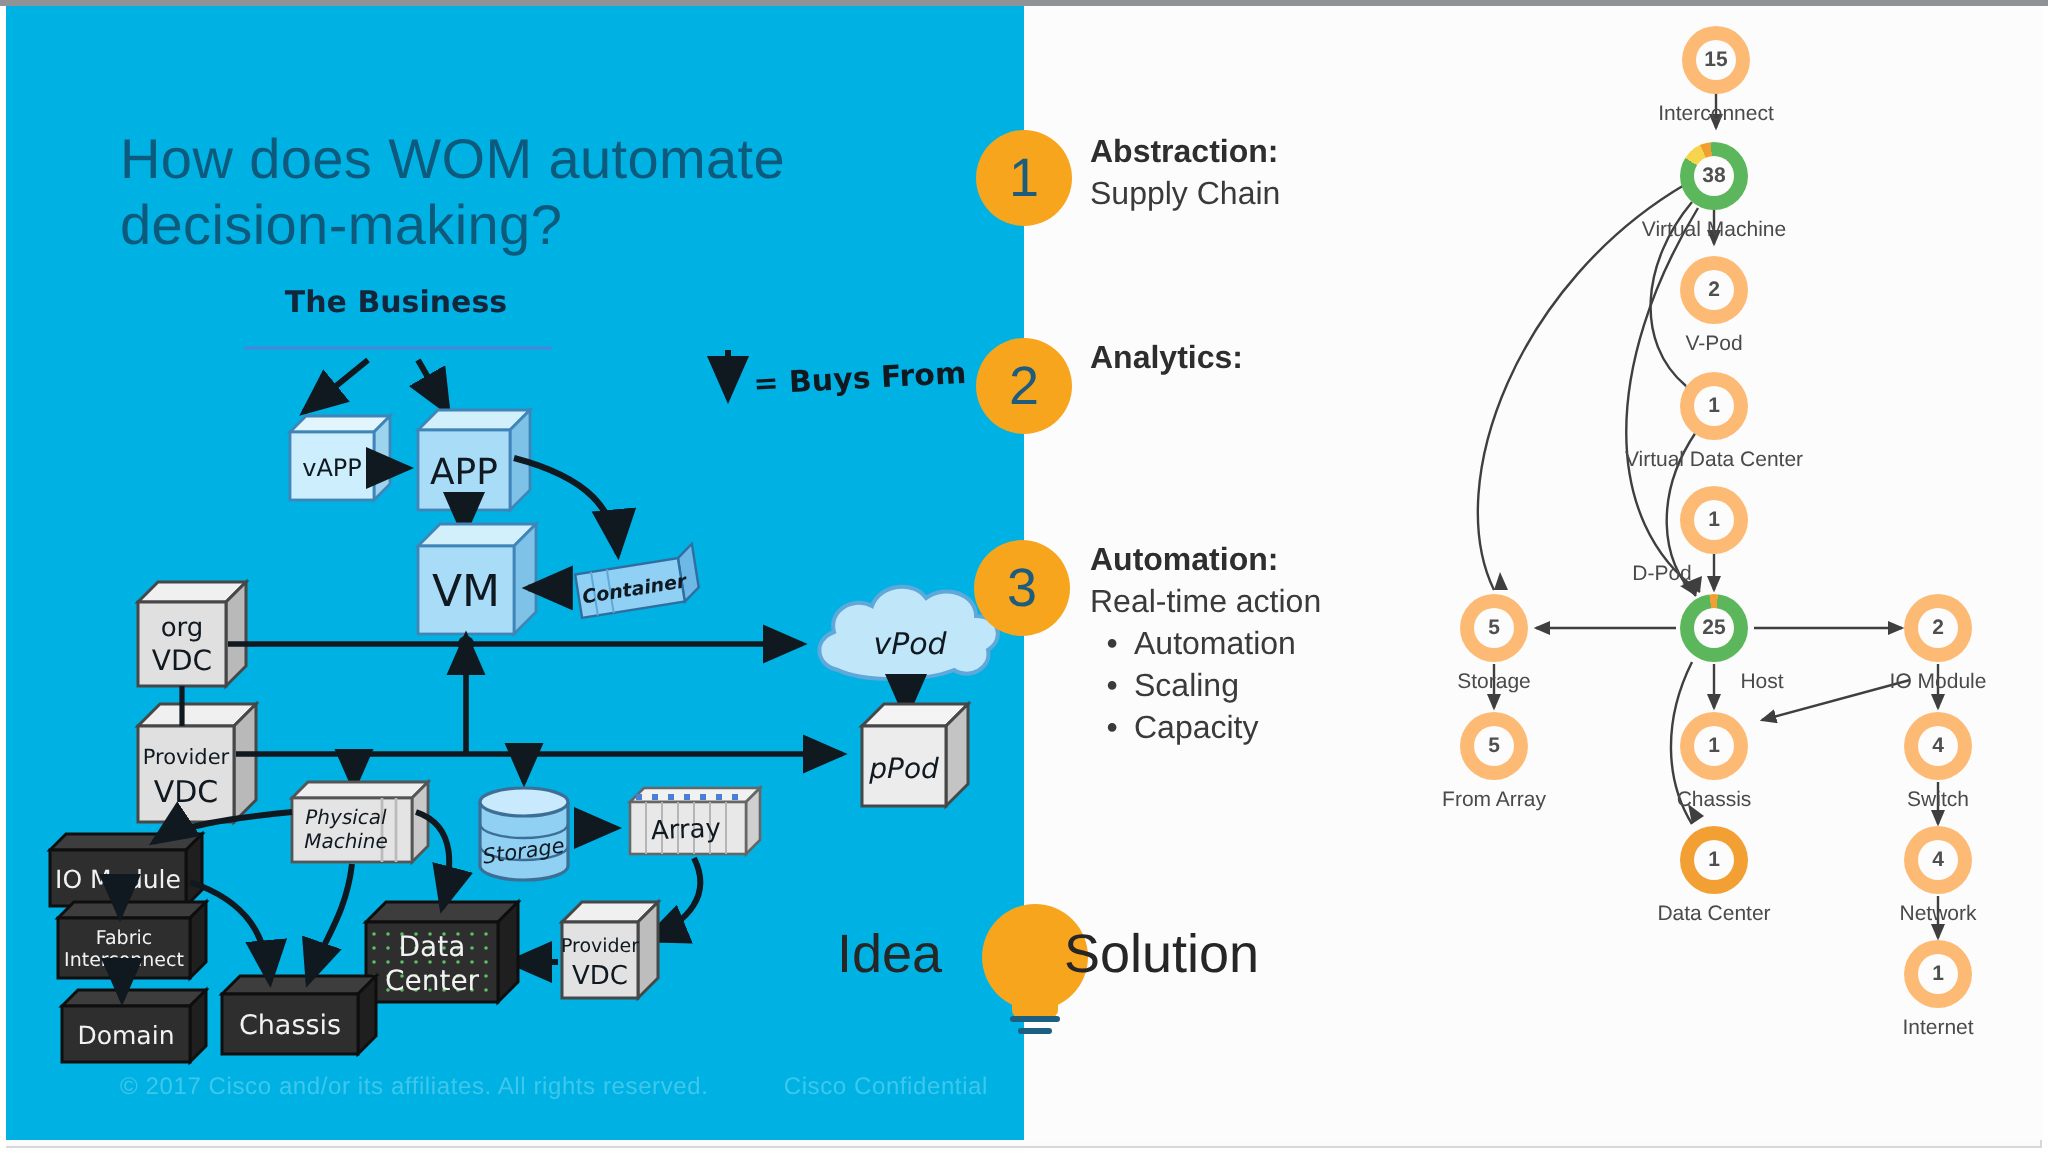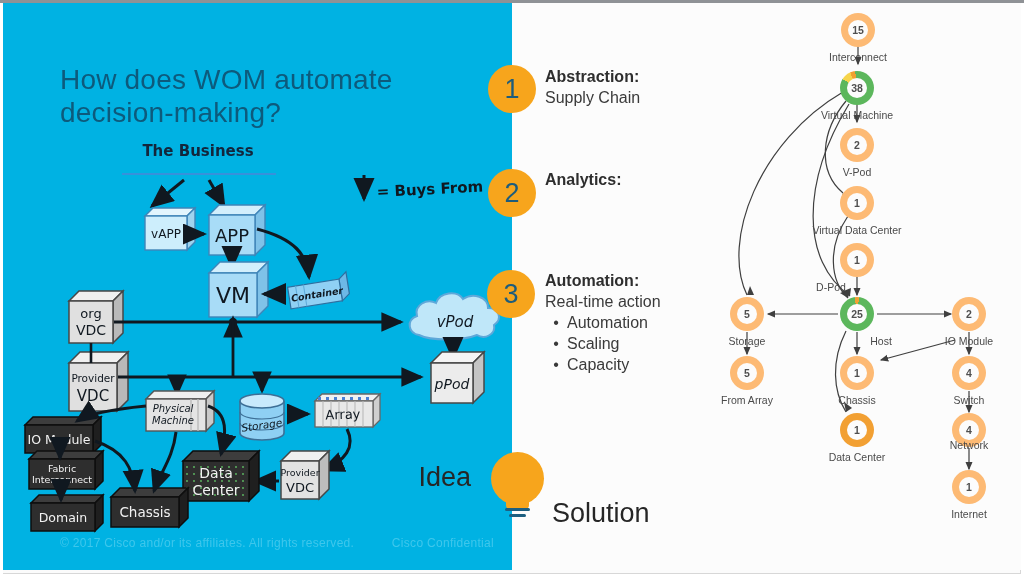--- a/index.html
+++ b/index.html
@@ -19,21 +19,21 @@
   
   .stepcircle{position:absolute;width:48px;height:48px;border-radius:50%;background:#f7a51c;
         display:flex;align-items:center;justify-content:center;font-size:27px;color:#1d5c7c;}
   .steptext{position:absolute;left:542px;color:#3a3a3a;font-size:16px;line-height:21px;}
   .steptext b{color:#2e2e2e;}
   .bullet-row{display:flex;}
   .bullet-dot{width:22px;text-align:center;}
   
   #idea-label{position:absolute;left:398px;top:459px;width:70px;text-align:right;
         font-size:27px;color:#262626;}
-  #solution-label{position:absolute;left:549px;top:459px;font-size:27px;color:#262626;margin-top:36px;}
+  #solution-label{position:absolute;left:529px;top:459px;font-size:27px;color:#262626;}
   #bulb{position:absolute;left:488px;top:449px;width:53px;height:53px;border-radius:50%;
         background:#f7a51c;}
   #bulb-neck{position:absolute;left:503px;top:498px;width:23px;height:8px;border-radius:0 0 4px 4px;
         background:#f7a51c;}
   .bulb-line{position:absolute;left:502px;width:25px;height:3px;background:#1d5f80;border-radius:2px;}
   
   #footer{position:absolute;left:57px;top:533px;font-size:12px;color:#3ec7ec;letter-spacing:0.3px;}
   #footer span{margin-right:34px;}
   
   #graph{position:absolute;left:509px;top:0;width:509px;height:567px;background:#fcfcfc;}
@@ -403,21 +403,21 @@
     <div>
       <div class="donut orange" style="left:854px;top:427px;">
           <span class="num">1</span>
         </div>
       <div class="nlabel" style="left:854px;top:448px;">Data Center</div>
     </div>
     <div>
       <div class="donut" style="left:966px;top:427px;">
           <span class="num">4</span>
         </div>
-      <div class="nlabel" style="left:966px;top:436px;">Network</div>
+      <div class="nlabel" style="left:966px;top:448px;">Network</div>
     </div>
     <div>
       <div class="donut" style="left:966px;top:484px;">
           <span class="num">1</span>
         </div>
       <div class="nlabel" style="left:966px;top:505px;">Internet</div>
     </div>
 
   </div>
   <div id="topline"></div>

